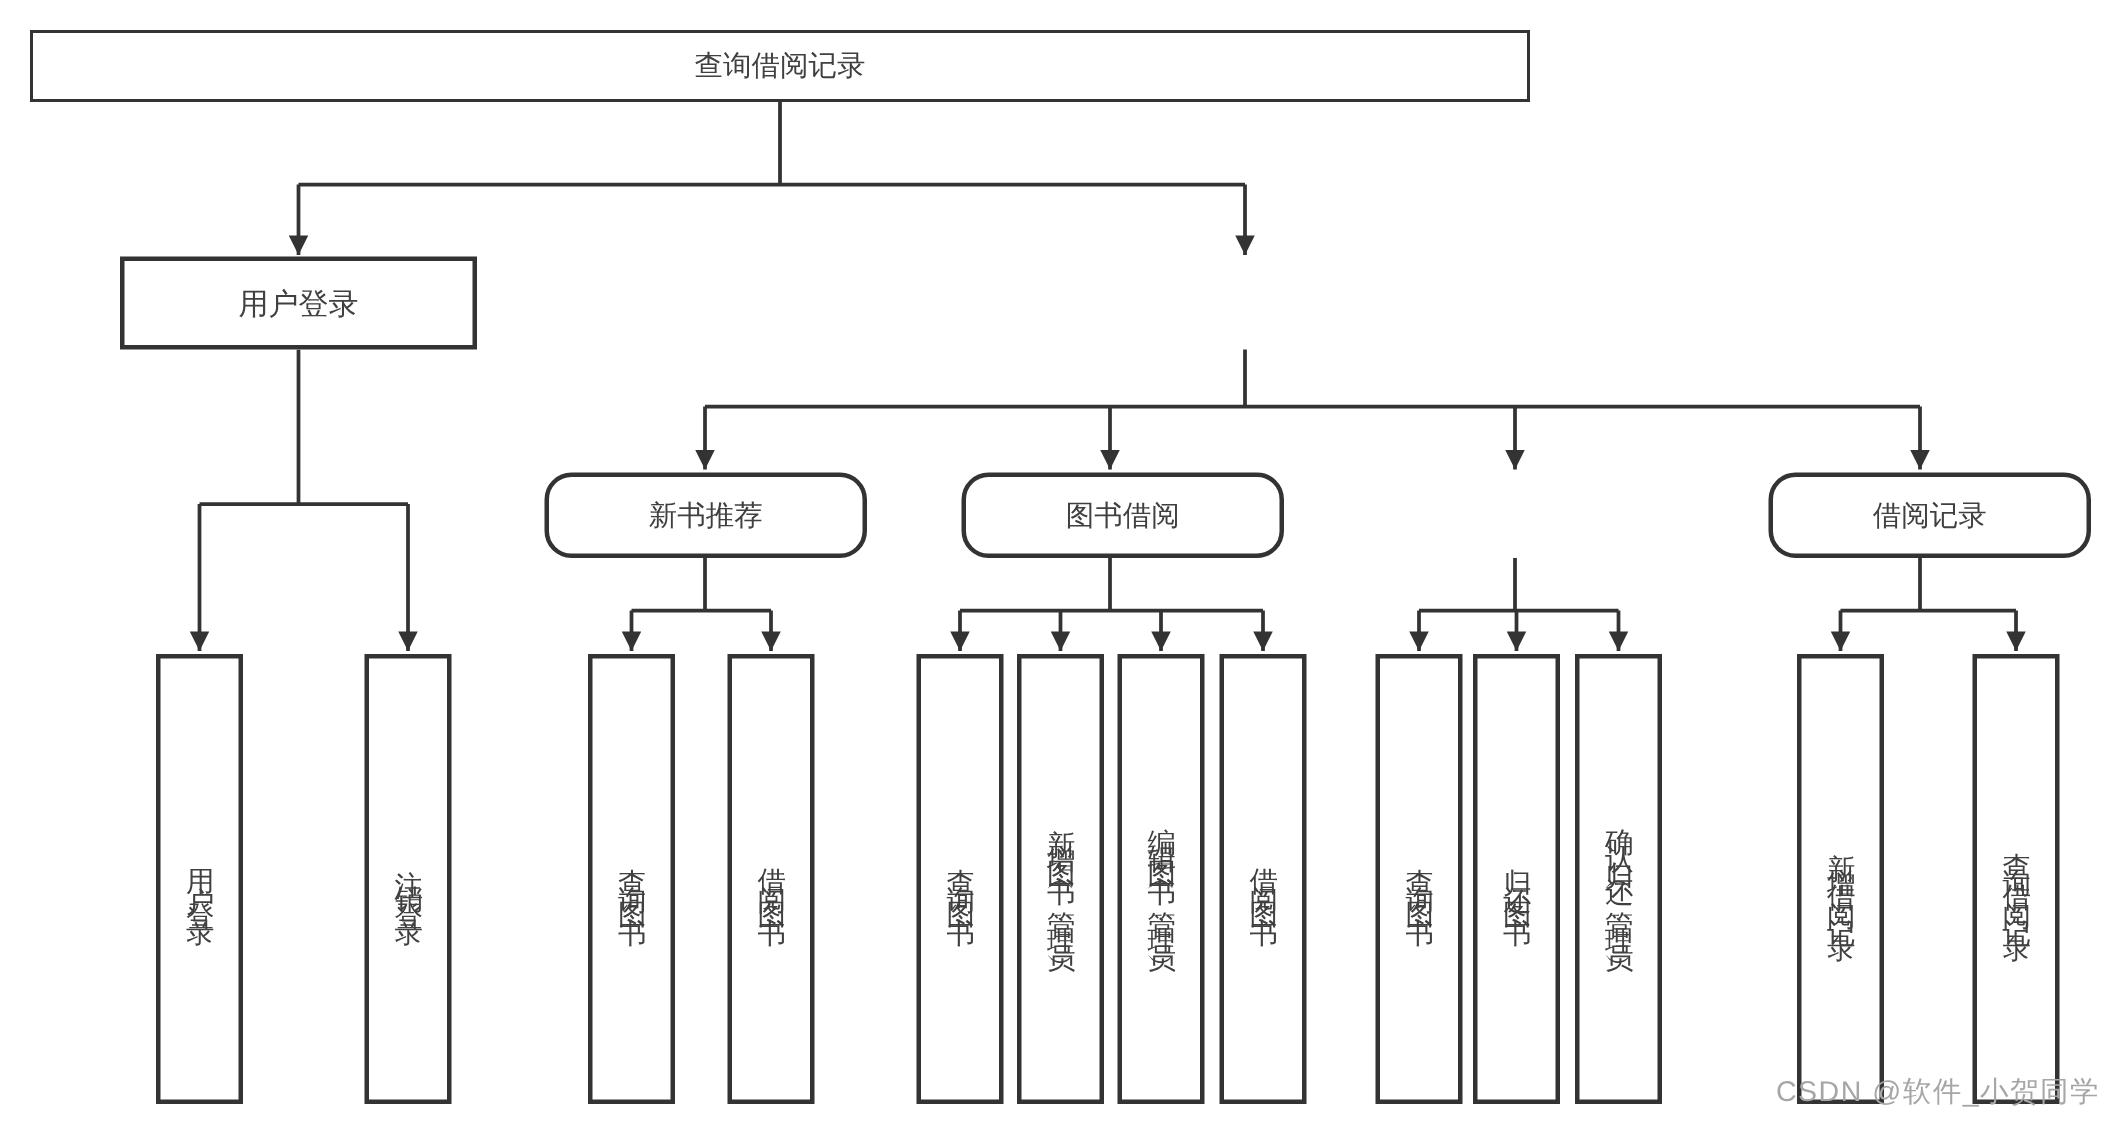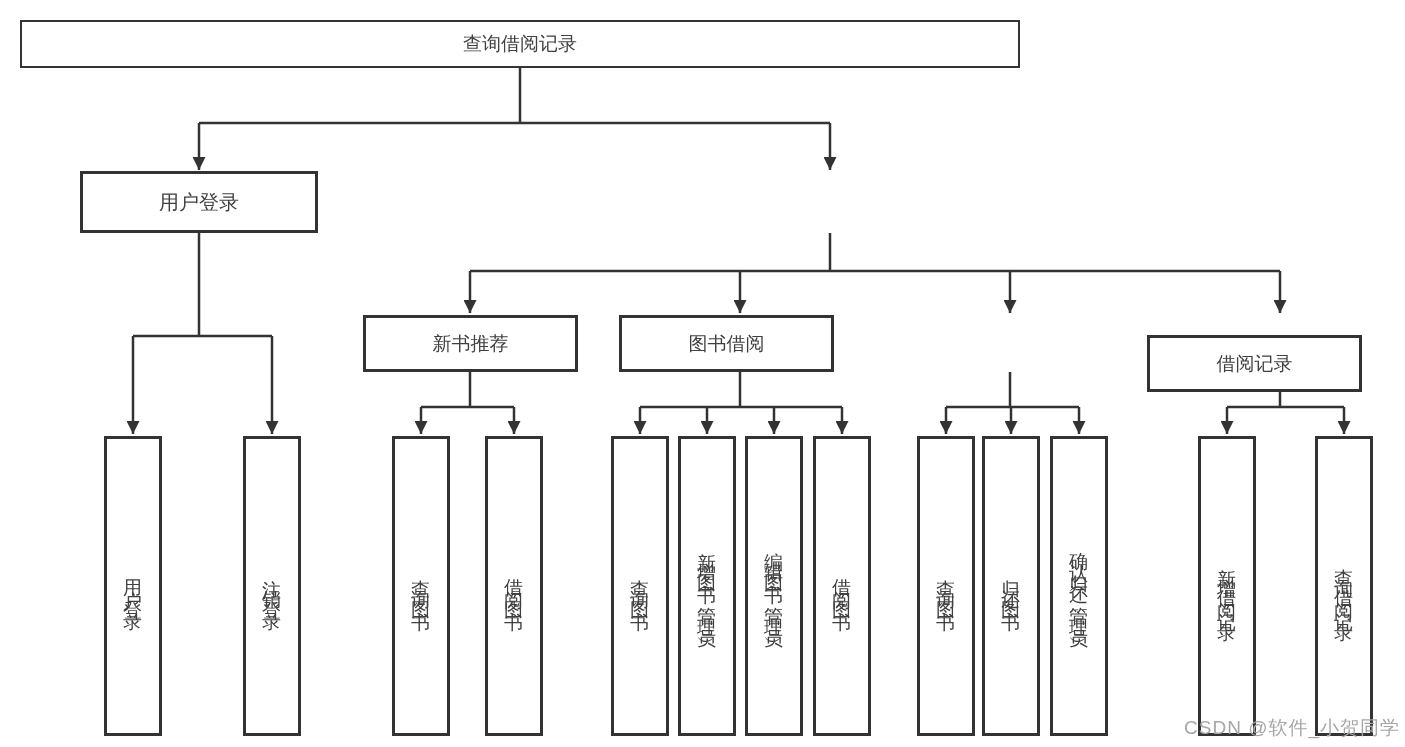--- a/index.html
+++ b/index.html
@@ -41,20 +41,21 @@
   }
   .l2-node {
     top: 171px;
     width: 238px; height: 62px;
     font-size: 20px;
   }
   .l3-node {
     top: 315px;
     width: 215px; height: 57px;
     font-size: 19px;
+    border-radius: 18px;
   }
   .leaf {
     top: 436px;
     width: 58px; height: 300px;
   }
   .vtext {
     writing-mode: vertical-rl;
     text-orientation: mixed;
     font-size: 19px;
     letter-spacing: 11px;
@@ -123,24 +124,24 @@
     <span>查询借阅记录</span>
   </div>
 
   <div class="node l2-node" style="left:80px;">
     <span>用户登录</span>
   </div>
 
   <div class="node l3-node" style="left:363px;">
     <span>新书推荐</span>
   </div>
-  <div class="node l3-node" style="left:619px;">
+  <div class="node l3-node" style="left:641px;">
     <span>图书借阅</span>
   </div>
-  <div class="node l3-node" style="left:1147px;margin-top:20px;">
+  <div class="node l3-node" style="left:1179px;">
     <span>借阅记录</span>
   </div>
 
   <div class="node leaf" style="left:104px;">
     <span class="vtext">用户登录</span>
   </div>
   <div class="node leaf" style="left:243px;">
     <span class="vtext">注销登录</span>
   </div>
 

